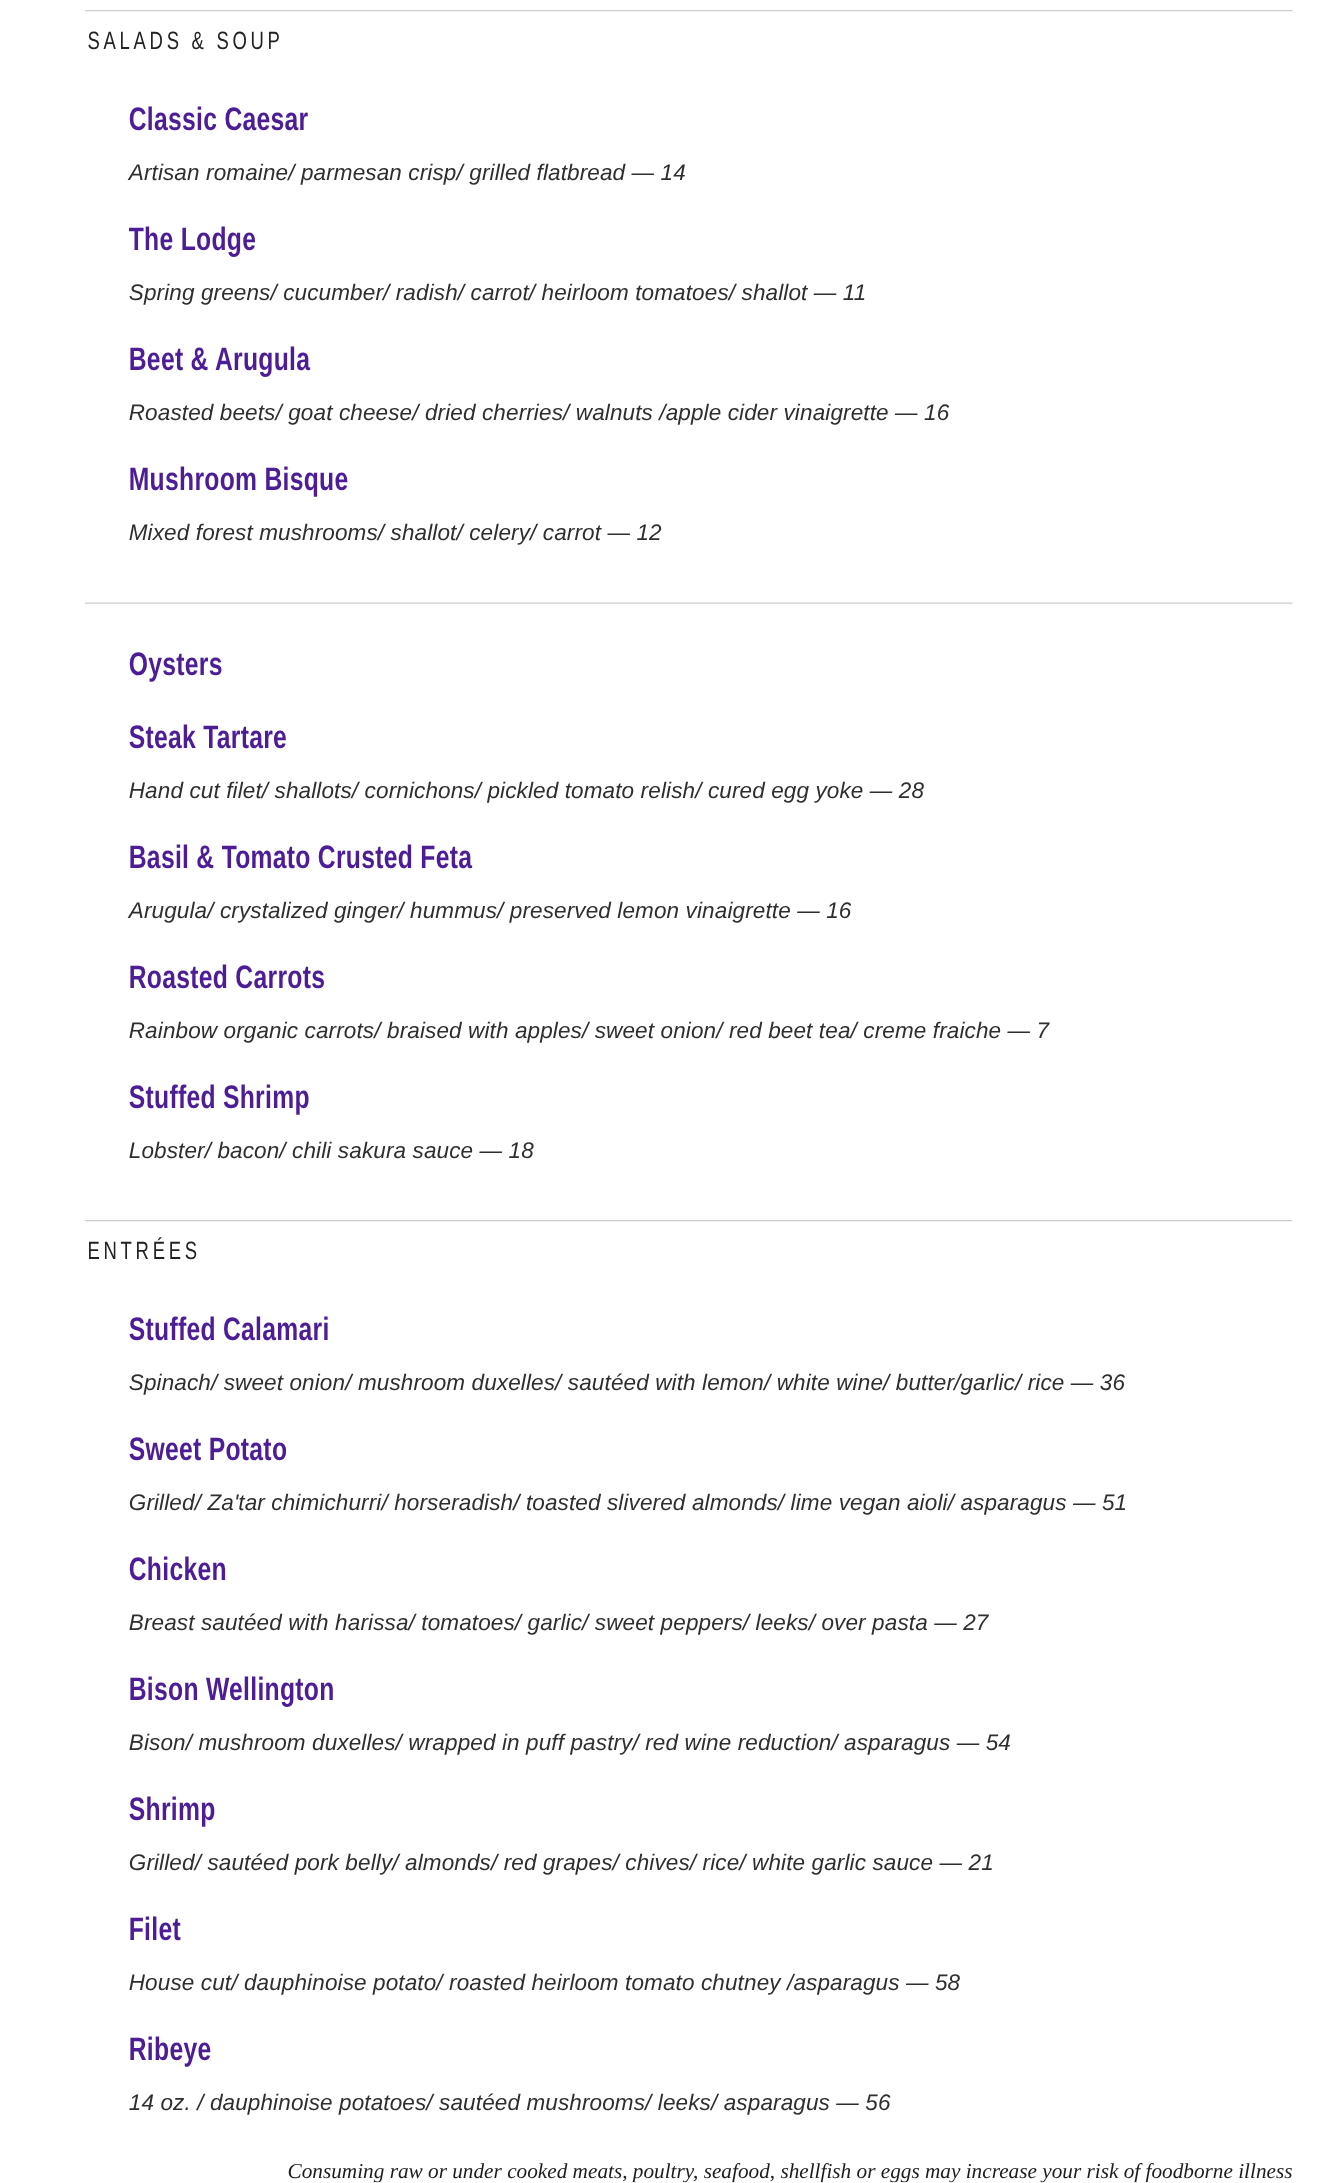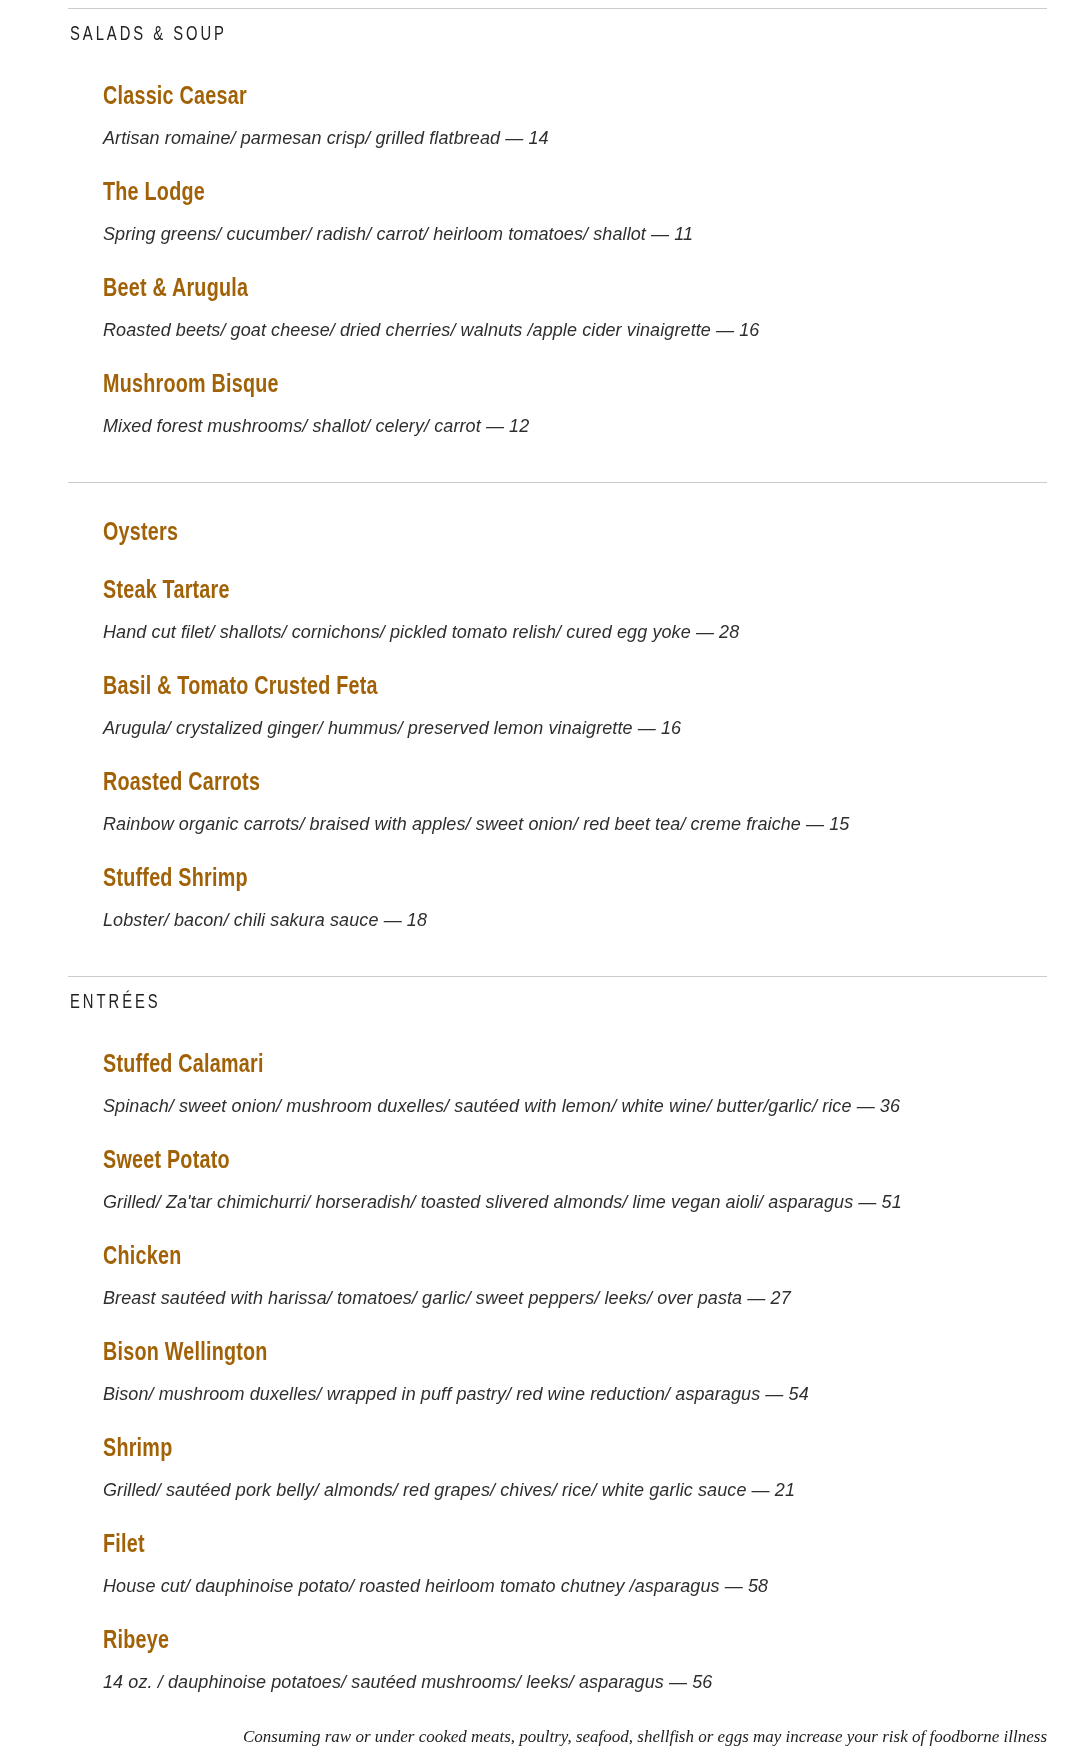--- a/index.html
+++ b/index.html
@@ -1,20 +1,20 @@
 <!DOCTYPE html>
 <html><head>
 <meta charset="utf-8">
 <style>
   html, body { margin: 0; padding: 0; background: #ffffff; }
   .page {
     box-sizing: border-box;
     width: 1066px;
     height: 1746px;
-    padding: 8px 19px 0 70px;
+    padding: 8px 32px 0 70px;
     background: #ffffff;
     font-family: "Liberation Sans", sans-serif;
     overflow: hidden;
   }
   .rule {
     height: 0;
     border: 0;
     border-top: 1px solid #cccccc;
     margin: 0 0 0 -2px;
   }
@@ -34,21 +34,21 @@
     letter-spacing: 4px;
   }
   .items { margin-left: 33px; padding-top: 2px; }
   .item { margin-top: 24px; }
   .item:first-child { margin-top: 29px; }
   .item-name {
     margin: 0;
     font-size: 26px;
     line-height: 34px;
     font-weight: 700;
-    color: #a16207;
+    color: #4c1d95;
     white-space: nowrap;
   }
   .cond-b {
     display: inline-block;
     transform: scaleX(0.76);
     transform-origin: 0 55%;
     letter-spacing: 0.3px;
   }
   .item-desc {
     margin: 14px 0 0;
@@ -112,21 +112,21 @@
     <p class="item-desc">Hand cut filet/ shallots/ cornichons/ pickled tomato relish/ cured egg yoke — 28</p>
   </article>
 
   <article class="item">
     <h3 class="item-name"><span class="cond-b">Basil &amp; Tomato Crusted Feta</span></h3>
     <p class="item-desc">Arugula/ crystalized ginger/ hummus/ preserved lemon vinaigrette — 16</p>
   </article>
 
   <article class="item">
     <h3 class="item-name"><span class="cond-b">Roasted Carrots</span></h3>
-    <p class="item-desc">Rainbow organic carrots/ braised with apples/ sweet onion/ red beet tea/ creme fraiche — 15</p>
+    <p class="item-desc">Rainbow organic carrots/ braised with apples/ sweet onion/ red beet tea/ creme fraiche — 7</p>
   </article>
 
   <article class="item">
     <h3 class="item-name"><span class="cond-b">Stuffed Shrimp</span></h3>
     <p class="item-desc">Lobster/ bacon/ chili sakura sauce — 18</p>
   </article>
 </div>
   </section>
 
   <section class="menu-section">

